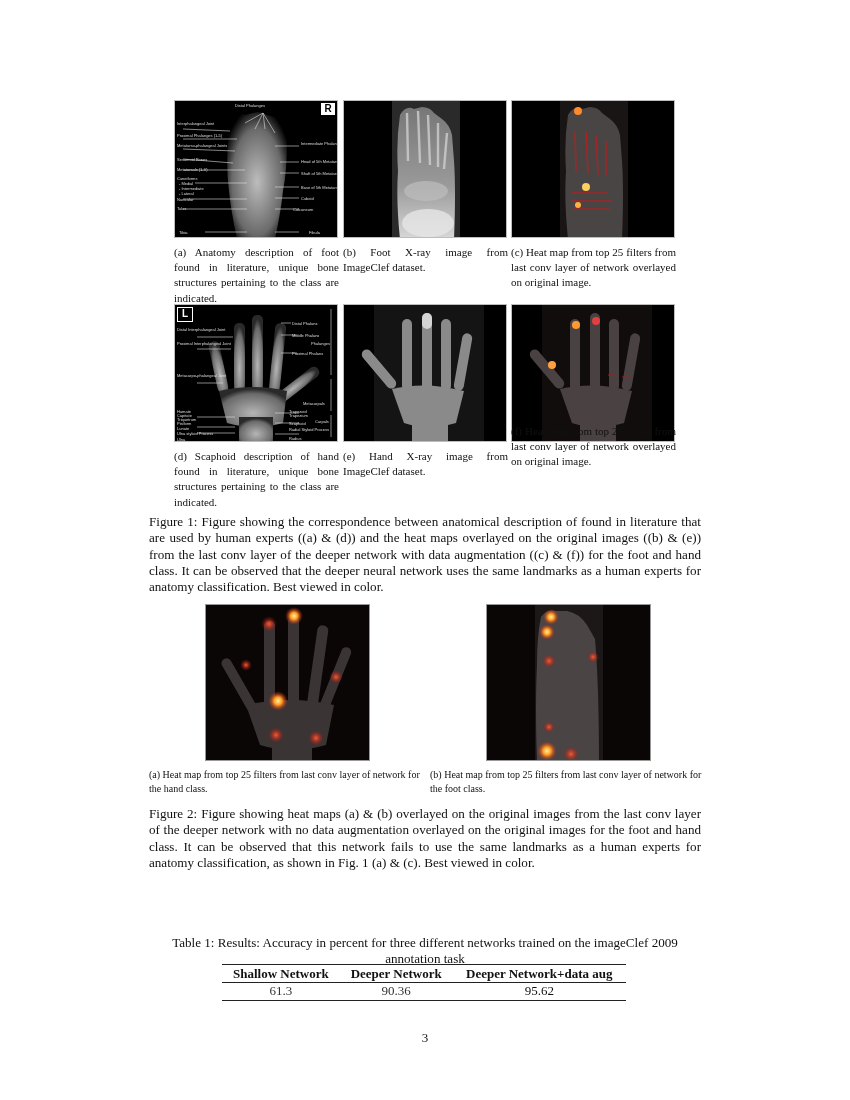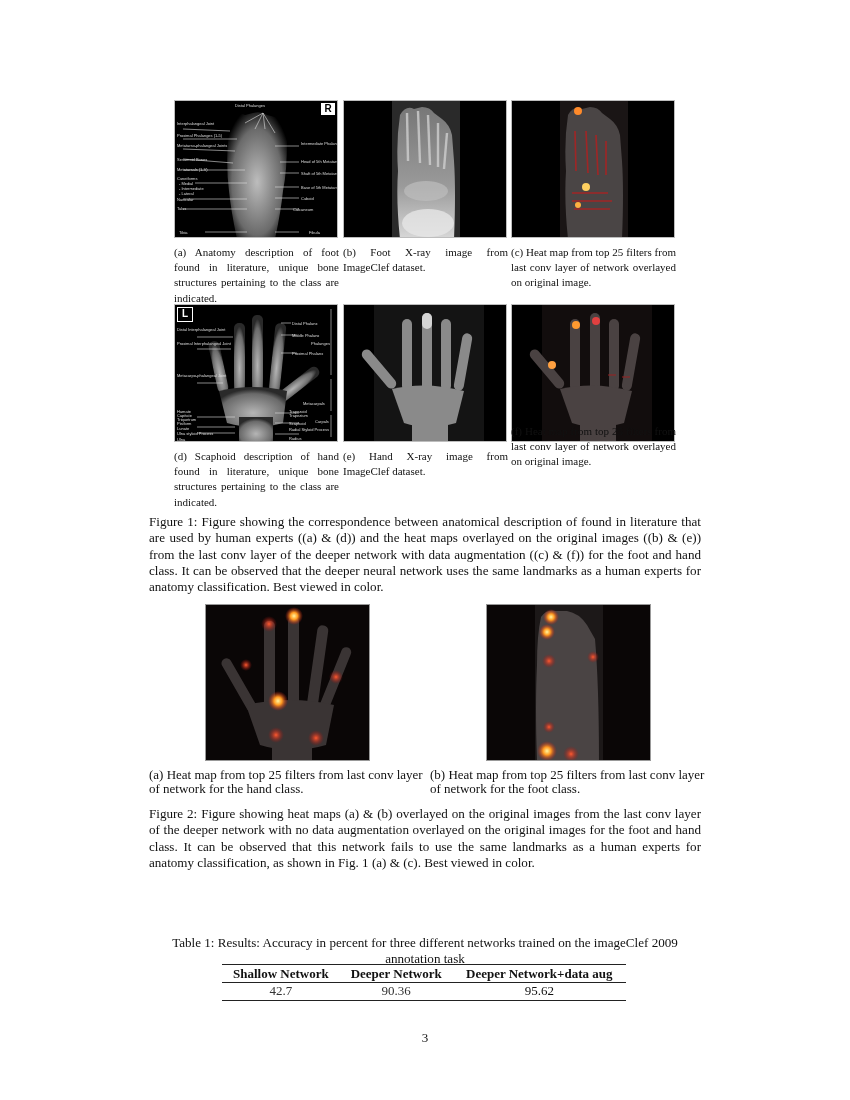--- a/index.html
+++ b/index.html
@@ -1,20 +1,20 @@
 <!DOCTYPE html>
 <html><head>
 <meta charset="utf-8">
 <style>
   html, body { margin: 0; padding: 0; background: #ffffff; }
   body { width: 850px; height: 1100px; position: relative; font-family: "Liberation Serif", "DejaVu Serif", serif; color: #111; overflow: hidden; }
   .abs { position: absolute; }
   .img { position: absolute; background: #000; overflow: hidden; border: 1px solid #bdbdbd; box-sizing: border-box; }
   .subcap { position: absolute; font-size: 11px; line-height: 15.2px; text-align: justify; }
-  .subcap-small { position: absolute; font-size: 13px; line-height: 14px; }
+  .subcap-small { position: absolute; font-size: 10px; line-height: 14px; }
   .caption { position: absolute; left: 149px; width: 552px; font-size: 13.1px; line-height: 16.3px; text-align: justify; }
   .lbl { position: absolute; color: #ddd; font-family: "Liberation Sans", sans-serif; font-size: 4px; line-height: 5px; white-space: nowrap; }
   table { border-collapse: collapse; }
   .tbl { position: absolute; left: 222px; top: 964px; width: 404px; font-size: 13px; }
   .tbl th { font-weight: bold; padding: 1px 6px 0 6px; border-top: 1.3px solid #222; border-bottom: 1px solid #222; text-align: center; white-space: nowrap; }
   .tbl td { padding: 0 6px 1px 6px; border-bottom: 1.3px solid #222; text-align: center; color: #333; }
   .tbl td.best { font-weight: normal; color: #111; }
 </style>
 </head>
 <body>
@@ -299,21 +299,21 @@
   <table class="tbl">
     <thead>
       <tr>
         <th>Shallow Network</th>
         <th>Deeper Network</th>
         <th>Deeper Network+data aug</th>
       </tr>
     </thead>
     <tbody>
       <tr>
-        <td>42.7</td>
+        <td>61.3</td>
         <td>90.36</td>
         <td class="best">95.62</td>
       </tr>
     </tbody>
   </table>
 </div>
 
 <div class="abs" style="left:415px; top:1030px; width:20px; text-align:center; font-size:13px;">3</div>
 
 </body></html>

